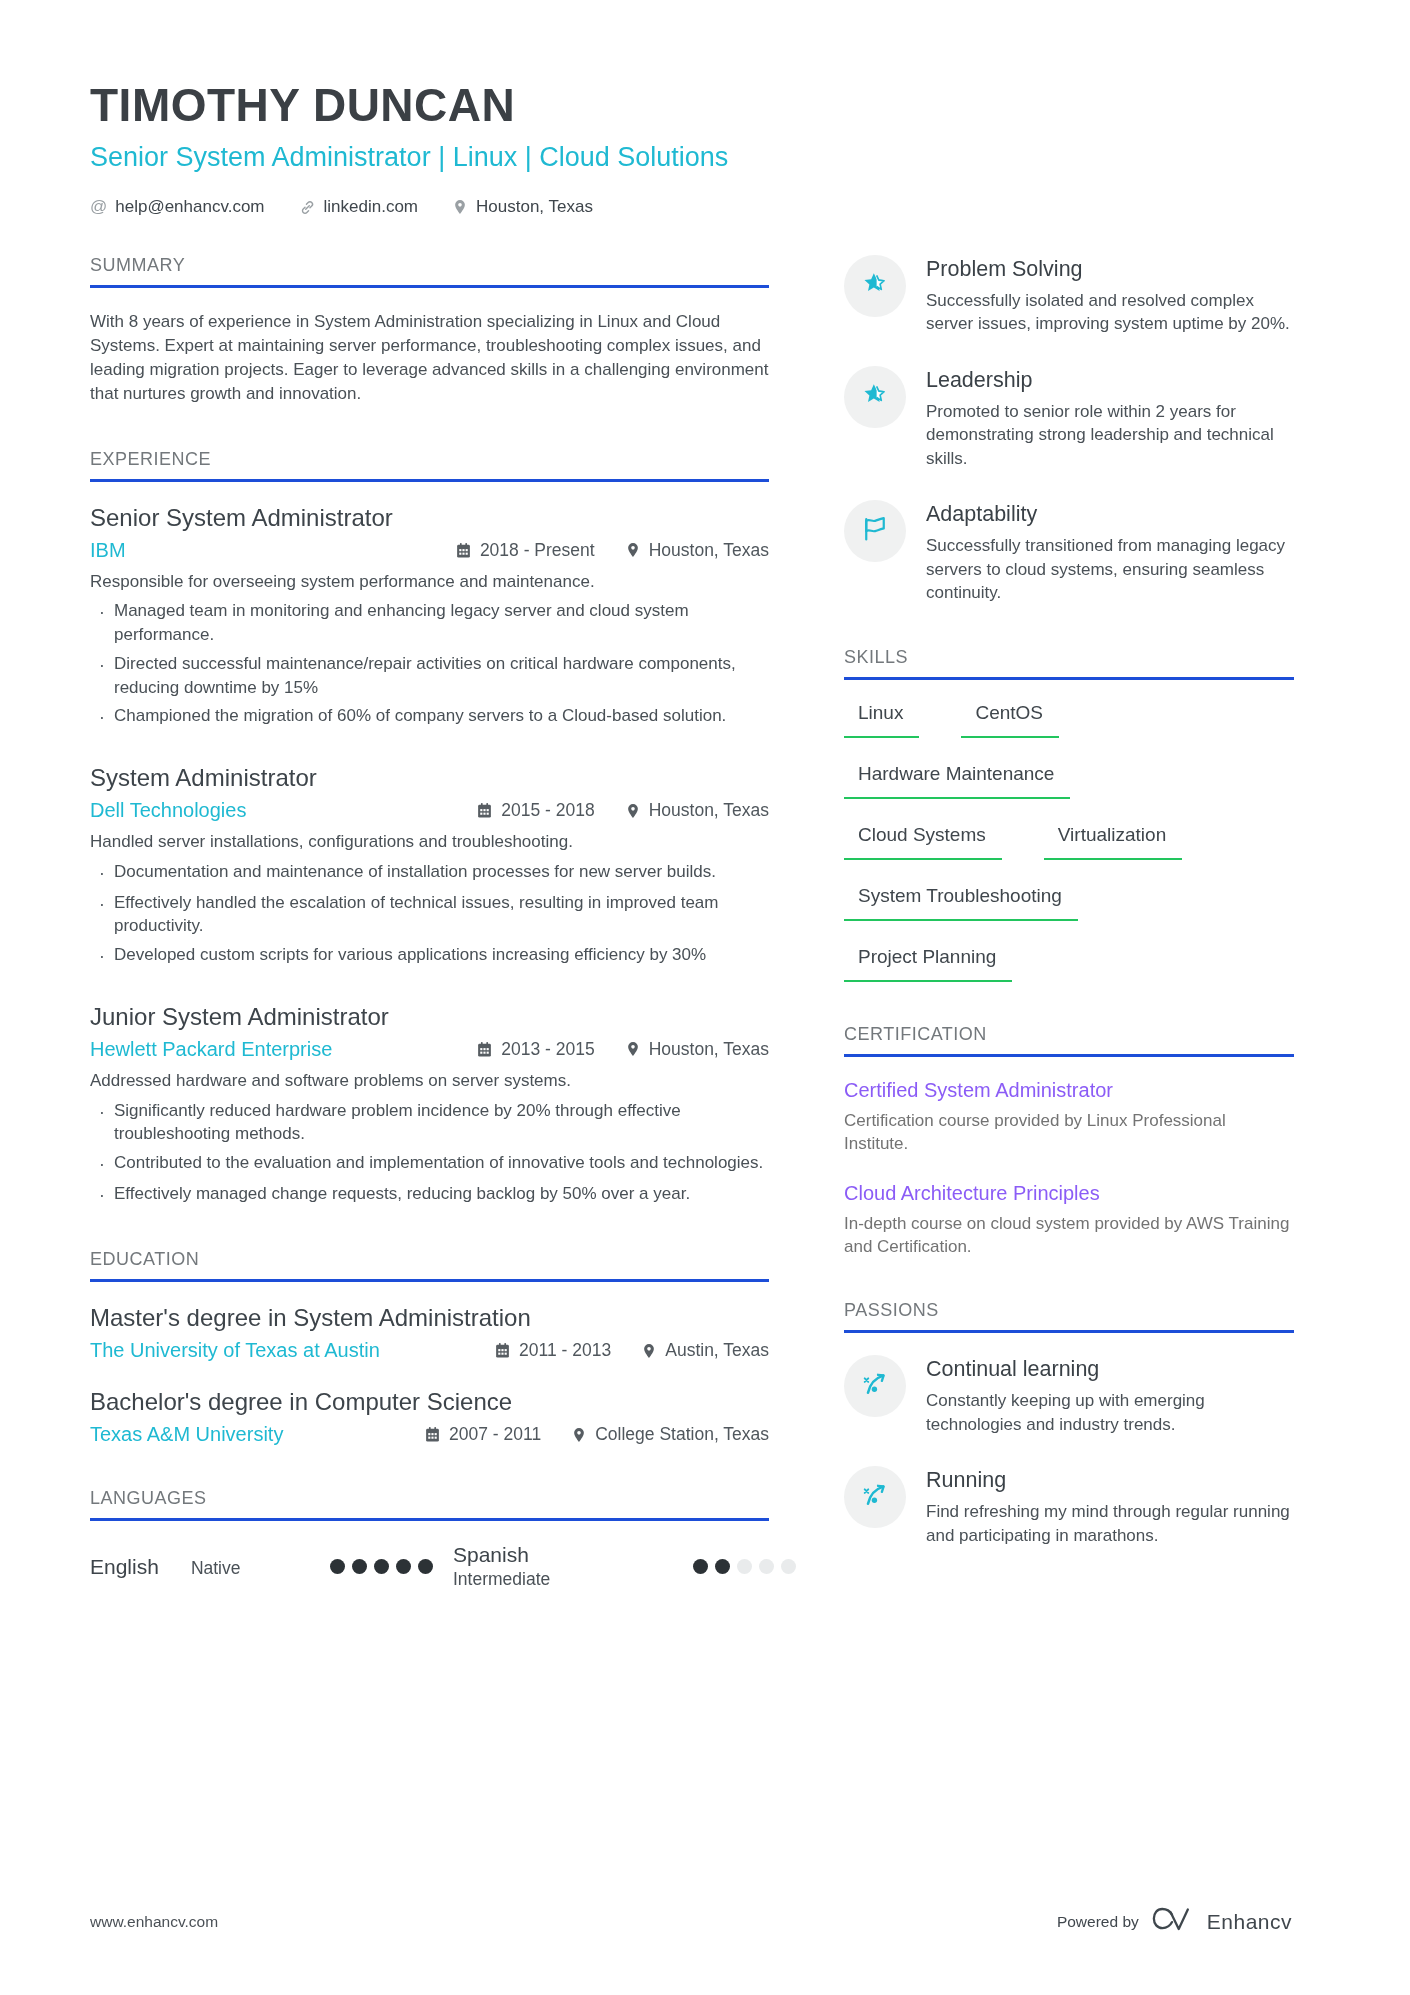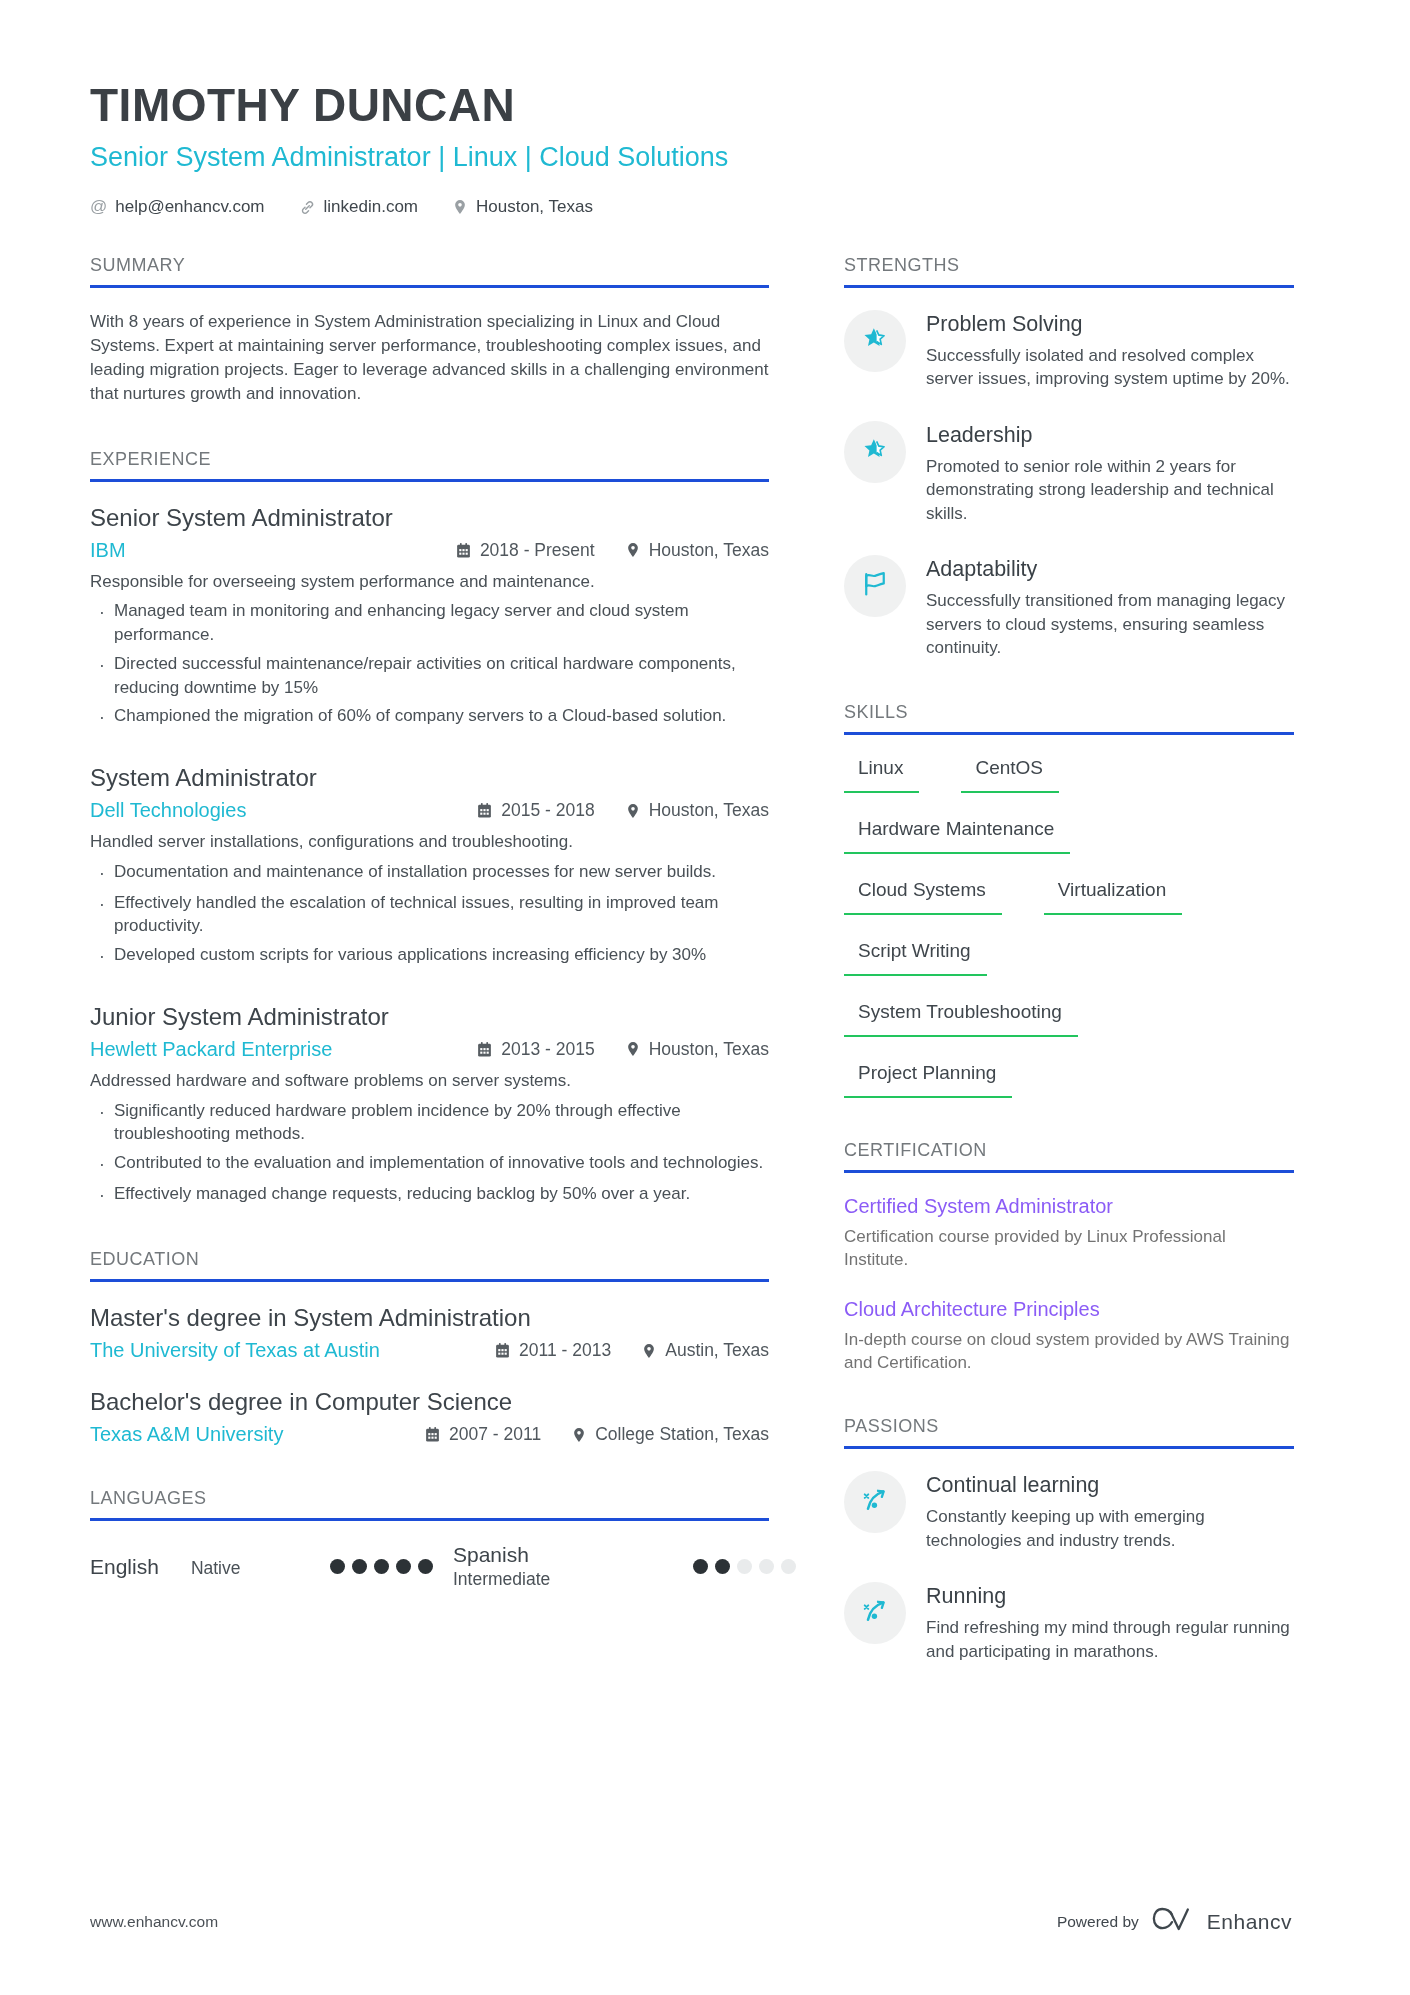--- a/index.html
+++ b/index.html
@@ -367,21 +367,20 @@
                 <span class="dot empty"></span>
                 <span class="dot empty"></span>
               </span>
             </div>
           </div>
       </div>
     </div>
 
     <div class="col-right">
       <div class="section">
-        <div class="sec-head">STRENGTHS</div>
         <div id="strengths">
             <div class="icon-item">
               <span class="icon-circle">
                 <span class="icon"><svg width="28" height="28" viewBox="0 0 24 24">
                     <path d="M11 2.8l2.4 5.2 5.7.6-4.3 3.8 1.2 5.6-5-3-5 3 1.2-5.6L3 8.6l5.7-.6z" fill="#1fb9d2"></path>
                     <path d="M13.4 4.6l1.9 4.1 4.5.5-3.4 3 1 4.4-4-2.4" fill="#fff" stroke="#1fb9d2" stroke-width="1.4" stroke-linejoin="round"></path>
                   </svg></span>
               </span>
               <span class="icon-item-body">
                 <div class="icon-item-title">Problem Solving</div>
@@ -421,23 +420,20 @@
             <div class="skill-row">
               <span class="skill">Linux</span>
               <span class="skill">CentOS</span>
             </div>
             <div class="skill-row">
               <span class="skill">Hardware Maintenance</span>
             </div>
             <div class="skill-row">
               <span class="skill">Cloud Systems</span>
               <span class="skill">Virtualization</span>
-            </div>
-            <div class="skill-row">
-              <span class="skill">Script Writing</span>
             </div>
             <div class="skill-row">
               <span class="skill">System Troubleshooting</span>
             </div>
             <div class="skill-row">
               <span class="skill">Project Planning</span>
             </div>
           </div>
       </div>
 

